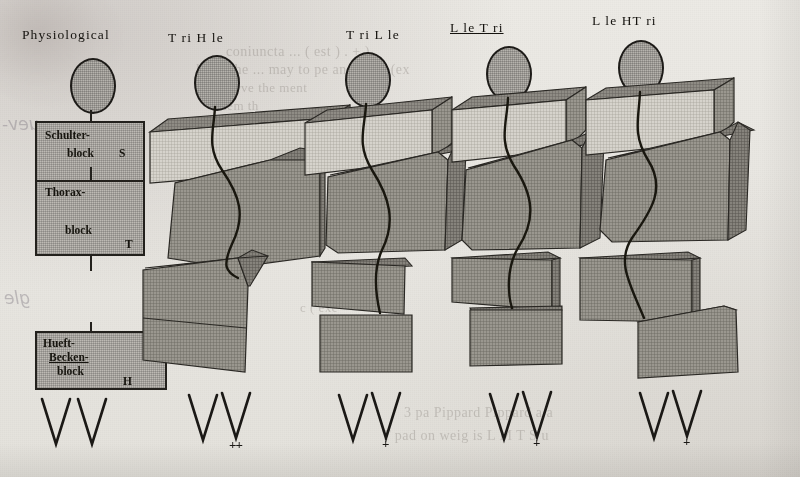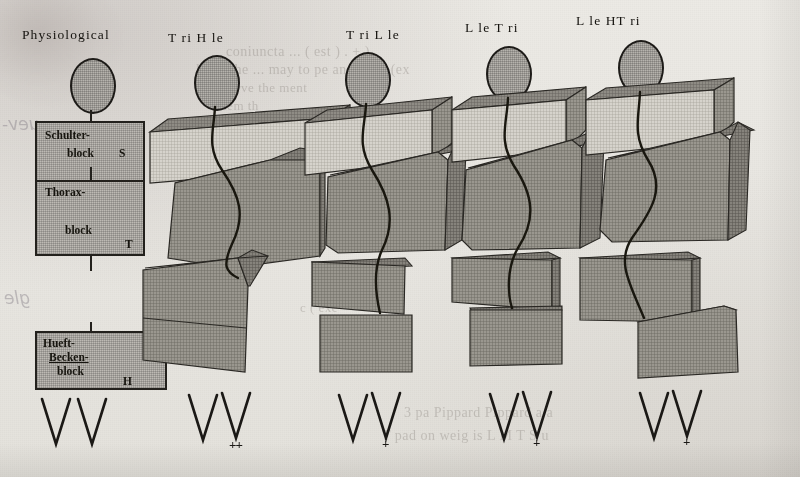--- a/index.html
+++ b/index.html
@@ -147,22 +147,22 @@
   <div class="ghost" style="left:300px; top:300px; font-size:13px;">c     ( exe</div>
   <div class="ghost" style="left:404px; top:405px; font-size:14px;">3   pa                 Pippard              Pippard               a  a</div>
   <div class="ghost" style="left:382px; top:428px; font-size:14px;">T  pad   on   weig  is     L M T      S u</div>
 
   <div class="ghost-hand" style="left:2px;  top:114px; font-size:17px;">uev-</div>
   <div class="ghost-hand" style="left:4px;  top:288px; font-size:17px;">gle</div>
 
   <div class="col-title" style="left:22px;  top:27px;">Physiological</div>
   <div class="col-title" style="left:168px; top:30px;">T ri H le</div>
   <div class="col-title" style="left:328px; top:27px;margin-left:18px;">T ri L le</div>
-  <div class="col-title" style="left:465px; top:20px;">L le T ri</div>
-  <div class="col-title" style="left:576px; top:13px;">L le HT ri</div>
+  <div class="col-title" style="left:450px; top:20px;text-decoration:underline;">L le T ri</div>
+  <div class="col-title" style="left:592px; top:13px;">L le HT ri</div>
 
   <div class="head" style="left:70px;  top:58px;  width:42px; height:52px;"></div>
   <div class="head" style="left:194px; top:55px;  width:42px; height:52px;"></div>
   <div class="head" style="left:345px; top:52px;  width:42px; height:52px;"></div>
   <div class="head" style="left:486px; top:46px;  width:42px; height:52px;"></div>
   <div class="head" style="left:618px; top:40px;  width:42px; height:52px;"></div>
 
   <div class="connector" style="left:90px;  top:110px; height:17px;"></div>
   <div class="sbox" style="left:35px; top:121px; width:110px; height:62px;">
     <span class="lab" style="left:8px;  top:6px;">Schulter-</span>

